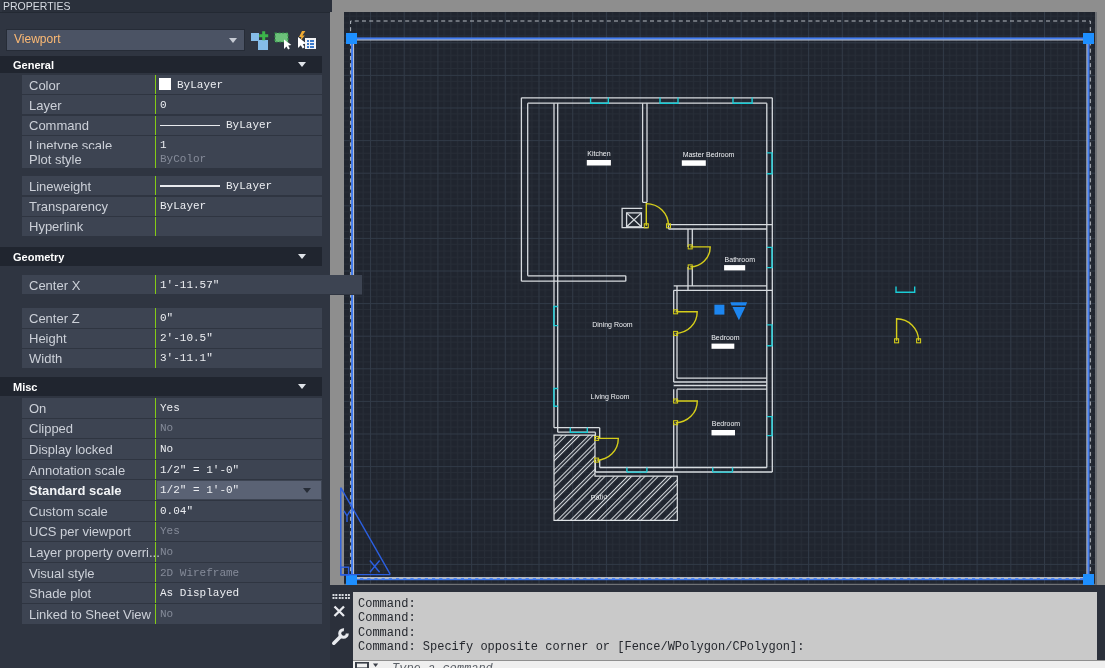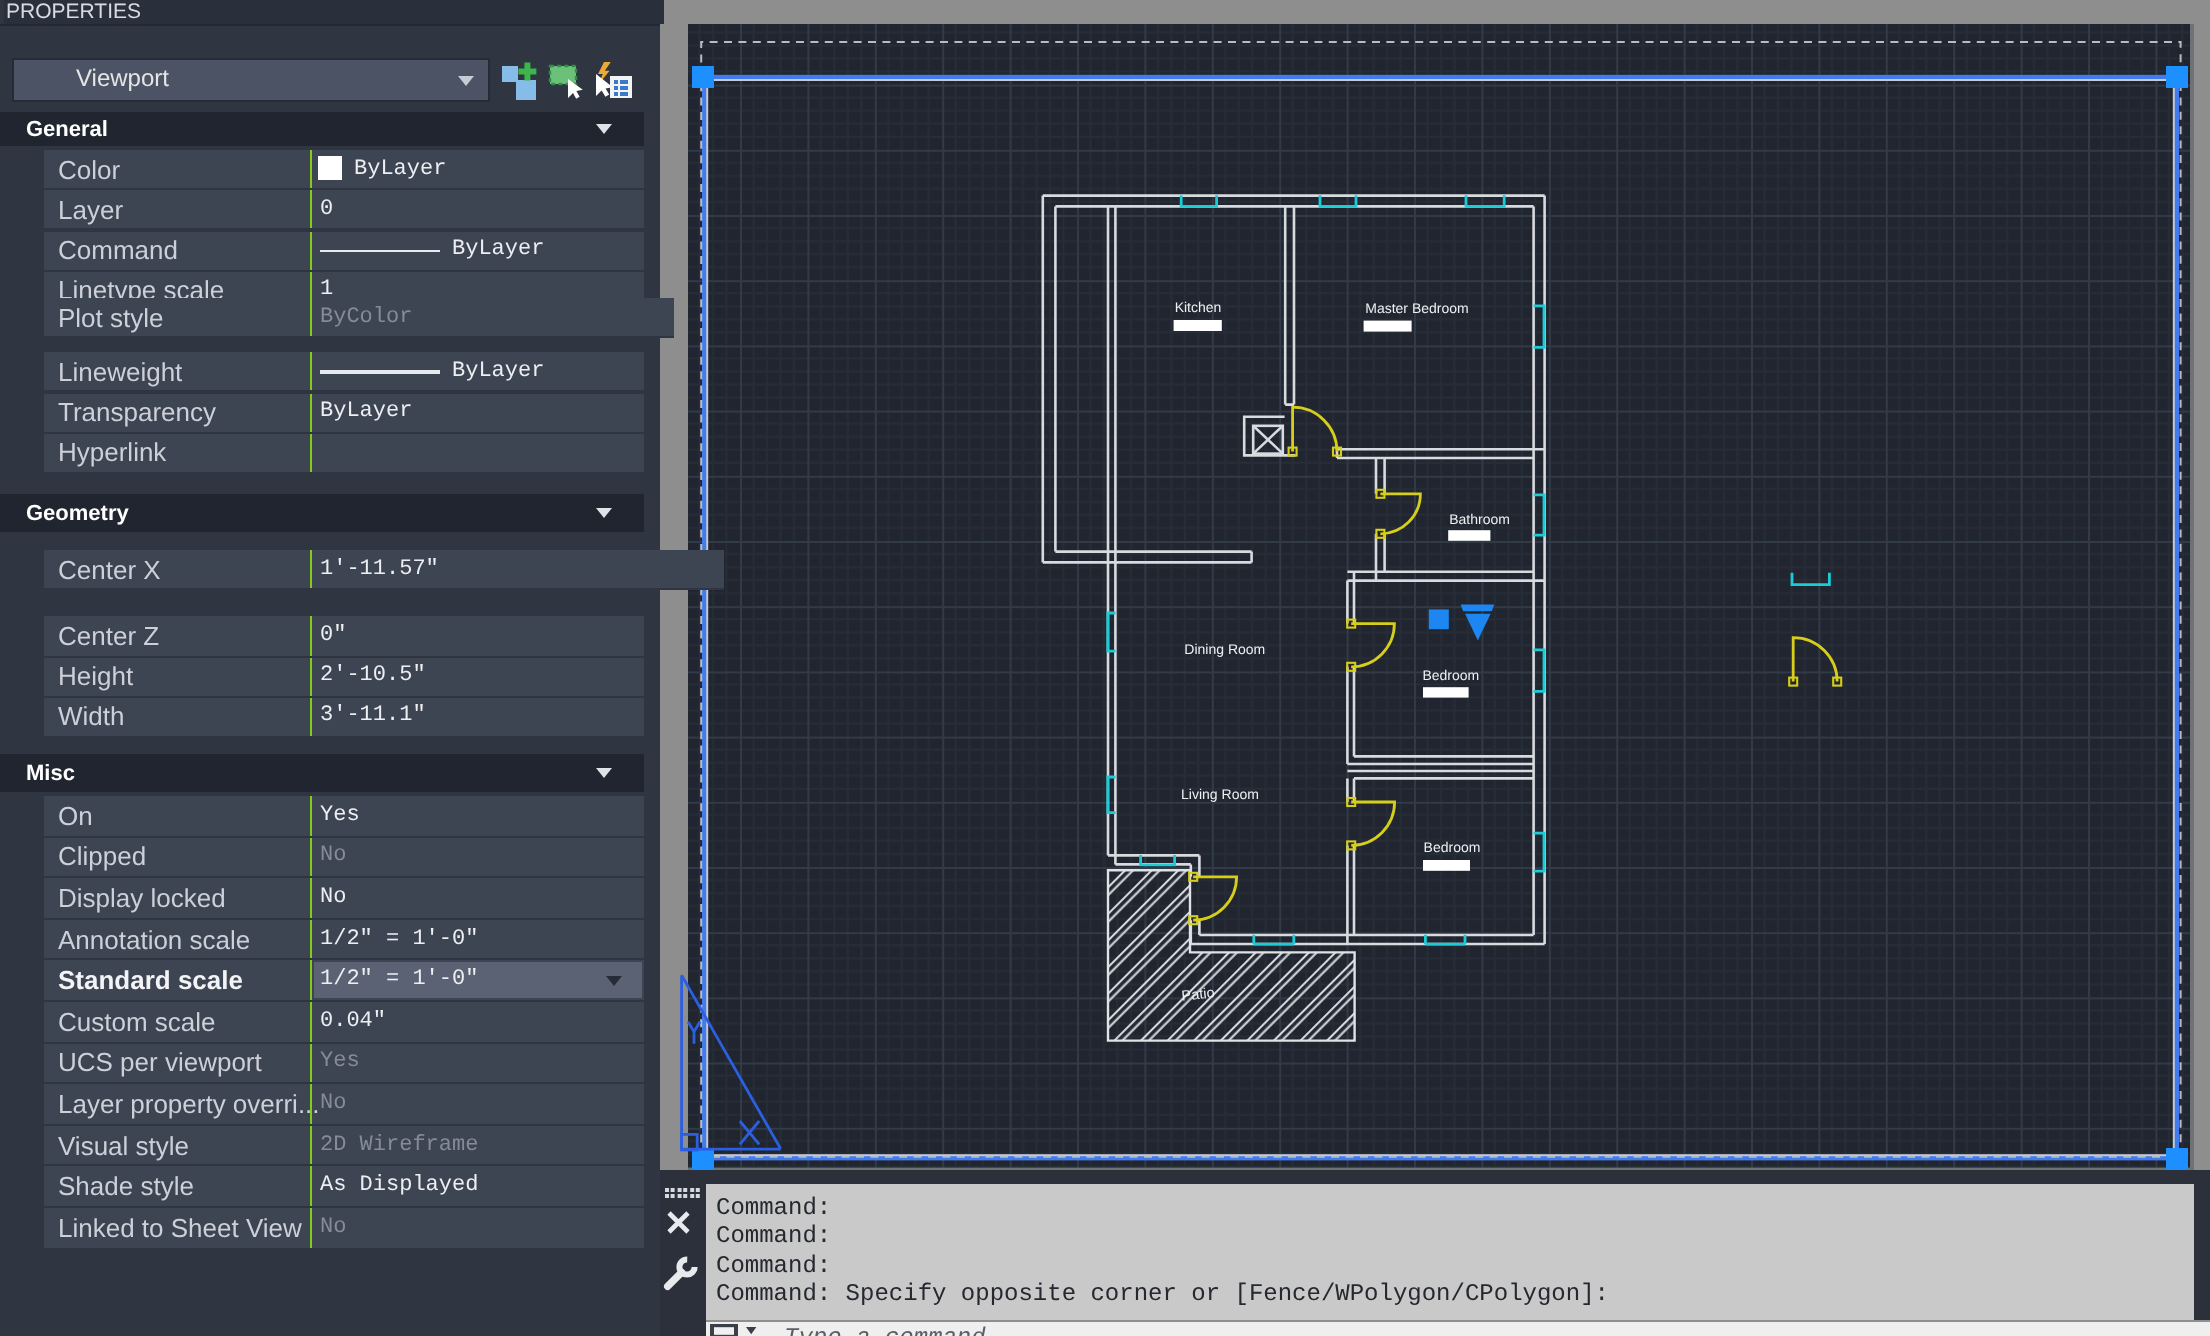--- a/index.html
+++ b/index.html
@@ -3,21 +3,21 @@
 <style>
 html,body{margin:0;padding:0;}
 body{width:1105px;height:668px;overflow:hidden;position:relative;background:#2e3440;
   font-family:"Liberation Sans",sans-serif;-webkit-font-smoothing:antialiased;}
 #panel{position:absolute;left:0;top:0;width:330px;height:668px;background:#2f3541;}
 .ptitle{position:absolute;left:2px;top:0;width:330px;height:12px;line-height:12px;font-size:10.5px;
   color:#d7dbe2;background:#2a303b;text-indent:1px;}
 .tline{position:absolute;left:0;top:12px;width:330px;height:1px;background:#232933;}
 #combo{position:absolute;left:6px;top:29px;width:237px;height:20px;background:#4b5364;
   border:1px solid #262c37;}
-#combo span{position:absolute;left:7px;top:2px;font-size:12px;color:#e5e5e5;margin-left:24px;}
+#combo span{position:absolute;left:7px;top:2px;font-size:12px;color:#fdba74;}
 .caret{position:absolute;width:0;height:0;border-left:4px solid transparent;
   border-right:4px solid transparent;border-top:5px solid #c6cbd4;}
 .sechead{position:absolute;left:0;width:322px;background:#20252f;color:#fff;
   font-size:11px;font-weight:bold;}
 .sechead span{position:absolute;left:13px;top:50%;transform:translateY(-50%);}
 .sechead .arr{position:absolute;left:298px;top:7px;width:0;height:0;
   border-left:4px solid transparent;border-right:4px solid transparent;border-top:5px solid #dfe3e8;}
 .row{position:absolute;left:22px;width:300px;background:#3d4452;border-bottom:1px solid #2f3541;}
 .lab{position:absolute;left:7px;top:50%;transform:translateY(-50%);font-size:13px;color:#ccd0d8;white-space:nowrap;}
 .val{position:absolute;left:133px;right:0;top:0;bottom:0;border-left:1px solid #84cc16;font-family:Liberation Mono, monospace;}
@@ -227,21 +227,21 @@
         <span style="position:absolute;left:4px;top:9px;width:60px;height:1.5px;background:#e8eaee;"></span>
         <span class="vt" style="left:70px;">ByLayer</span>
       </div>
     </div>
   <div class="row" style="top:135.8px;height:19.2px;">
       <div class="lab">Linetype scale</div>
     <div class="val">
         <span class="vt">1</span>
       </div>
     </div>
-  <div class="row" style="top:149px;height:19.2px;padding-left:15px;">
+  <div class="row" style="top:149px;height:19.2px;">
       <div class="lab">Plot style</div>
     <div class="val">
         <span class="vt gray">ByColor</span>
       </div>
     </div>
   <div class="row" style="top:176.3px;height:19.2px;">
       <div class="lab">Lineweight</div>
     <div class="val">
         <span style="position:absolute;left:4px;top:9px;width:60px;height:2px;background:#e8eaee;"></span>
         <span class="vt" style="left:70px;">ByLayer</span>
@@ -341,21 +341,21 @@
         <span class="vt gray">No</span>
       </div>
     </div>
   <div class="row" style="top:562.8px;height:19.6px;">
       <div class="lab">Visual style</div>
     <div class="val">
         <span class="vt gray">2D Wireframe</span>
       </div>
     </div>
   <div class="row" style="top:583.4px;height:19.6px;">
-      <div class="lab">Shade style</div>
+      <div class="lab">Shade plot</div>
     <div class="val">
         <span class="vt">As Displayed</span>
       </div>
     </div>
   <div class="row" style="top:604px;height:19.6px;">
       <div class="lab">Linked to Sheet View</div>
     <div class="val">
         <span class="vt gray">No</span>
       </div>
     </div>

